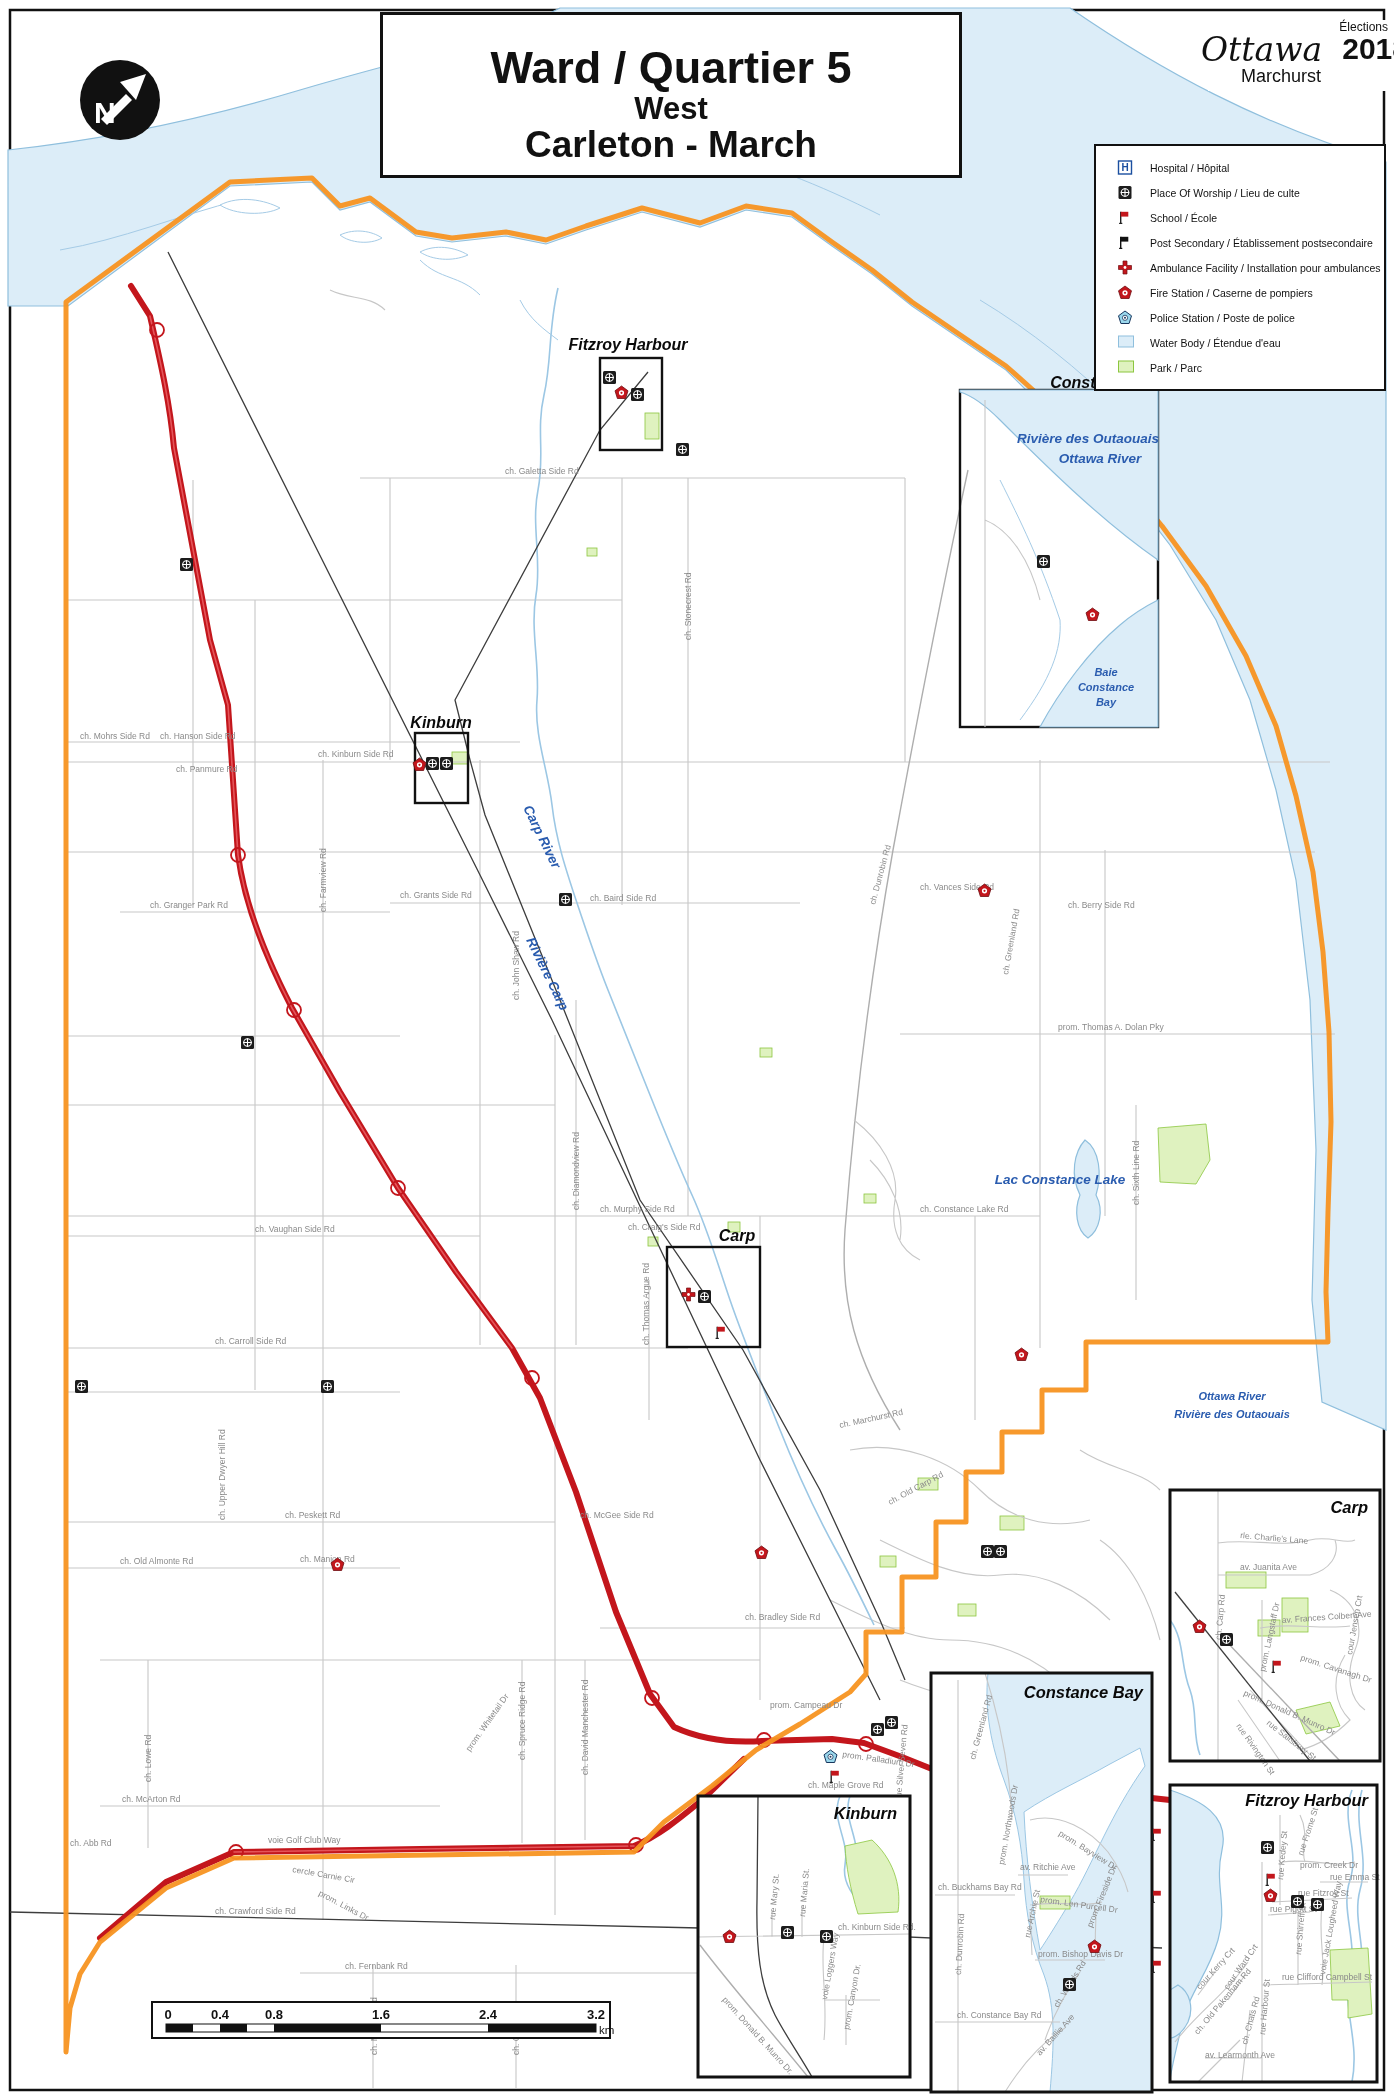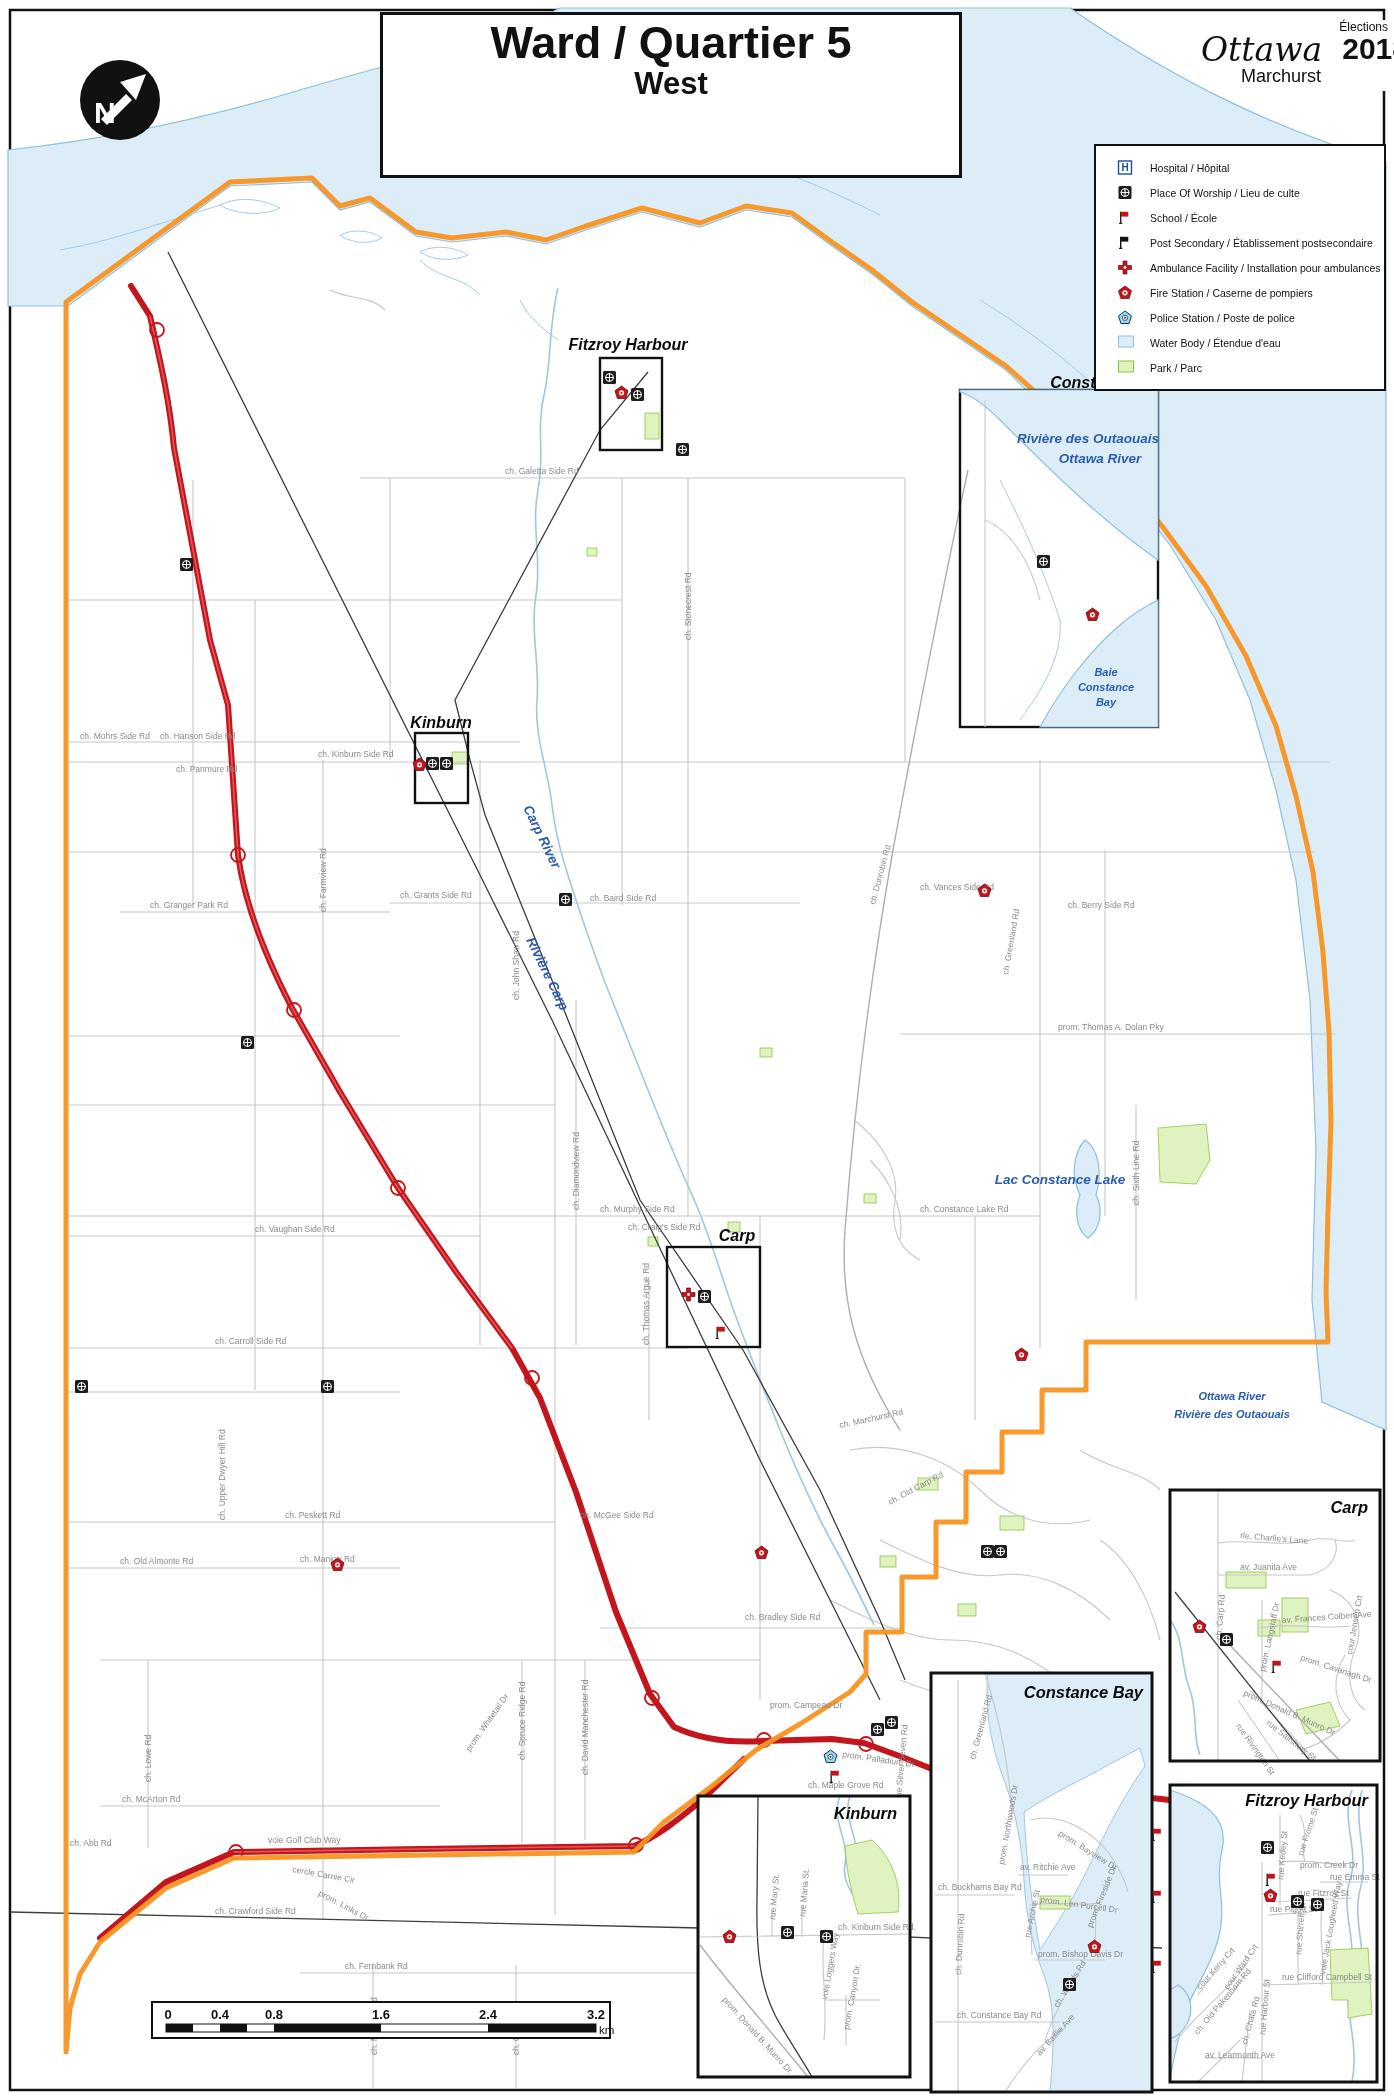--- a/index.html
+++ b/index.html
@@ -28,21 +28,21 @@
   .settlement{font-size:16px;font-style:italic;font-weight:700;fill:#0a0a0a}
   .inset-title{font-size:16.5px;font-style:italic;font-weight:700;fill:#0a0a0a}
   .wl-md{font-size:13.5px;font-style:italic;font-weight:700;fill:#2A5CAF;font-family:"Liberation Serif",serif}
   .wl-sm{font-size:11px;font-style:italic;font-weight:700;fill:#2A5CAF;font-family:"Liberation Serif",serif}
   .sb-num{font-size:13px;font-weight:700;fill:#111}
   .sb-unit{font-size:11.5px;fill:#111}
 
   
   .titlebox{position:absolute;left:380px;top:12px;width:582px;height:166px;background:#fff;
             border:3px solid #111;box-sizing:border-box;text-align:center;z-index:5}
-  .t1{font-size:45px;font-weight:700;line-height:1.08;margin-top:4px}
+  .t1{font-size:45px;font-weight:700;line-height:1.08;margin-top:29px}
   .t2{font-size:31px;font-weight:700;line-height:1.0}
   .t3{font-size:37px;font-weight:700;line-height:1.15}
   .north{position:absolute;left:76px;top:56px;z-index:5}
   .logo{position:absolute;left:1208px;top:20px;width:180px;z-index:5;background:#fff;padding-bottom:4px}
   .logo-fr{font-size:12px;text-align:right;padding-left:44px}
   .logo-mid{display:flex;align-items:center;justify-content:center;gap:20px;margin-top:-4px}
   .logo-brand{font-family:"DejaVu Serif",serif;font-style:italic;font-size:33px;line-height:1;margin-left:-6px}
   .logo-year{font-weight:700;font-size:30px}
   .logo-en{font-size:18px;text-align:center;padding-right:34px;margin-top:-2px}
   .legend{position:absolute;left:1094px;top:144px;width:292px;background:#fff;border:2.5px solid #111;
@@ -448,20 +448,21 @@
     <text class="sb-num" x="381" y="2019" text-anchor="middle">1.6</text>
     <text class="sb-num" x="488" y="2019" text-anchor="middle">2.4</text>
     <text class="sb-num" x="596" y="2019" text-anchor="middle">3.2</text>
     <text class="sb-unit" x="599" y="2034">km</text>
   </g>
 </svg>
 
 <div class="titlebox">
   <div class="t1">Ward / Quartier 5</div>
   <div class="t2">West</div>
+  <div class="t3">Carleton - March</div>
 </div>
 
 <svg class="north" width="88" height="88" viewBox="0 0 88 88">
   <circle cx="44" cy="44" r="40" fill="#111"></circle>
   <text x="18" y="67" font-size="30" font-weight="bold" fill="#fff" font-family="Liberation Sans, sans-serif">N</text>
   <polygon points="25,63 31,69 56,44 50,38" fill="#fff"></polygon>
   <polygon points="70,18 44,26 60,44" fill="#fff"></polygon>
 </svg>
 
 <div class="logo">

